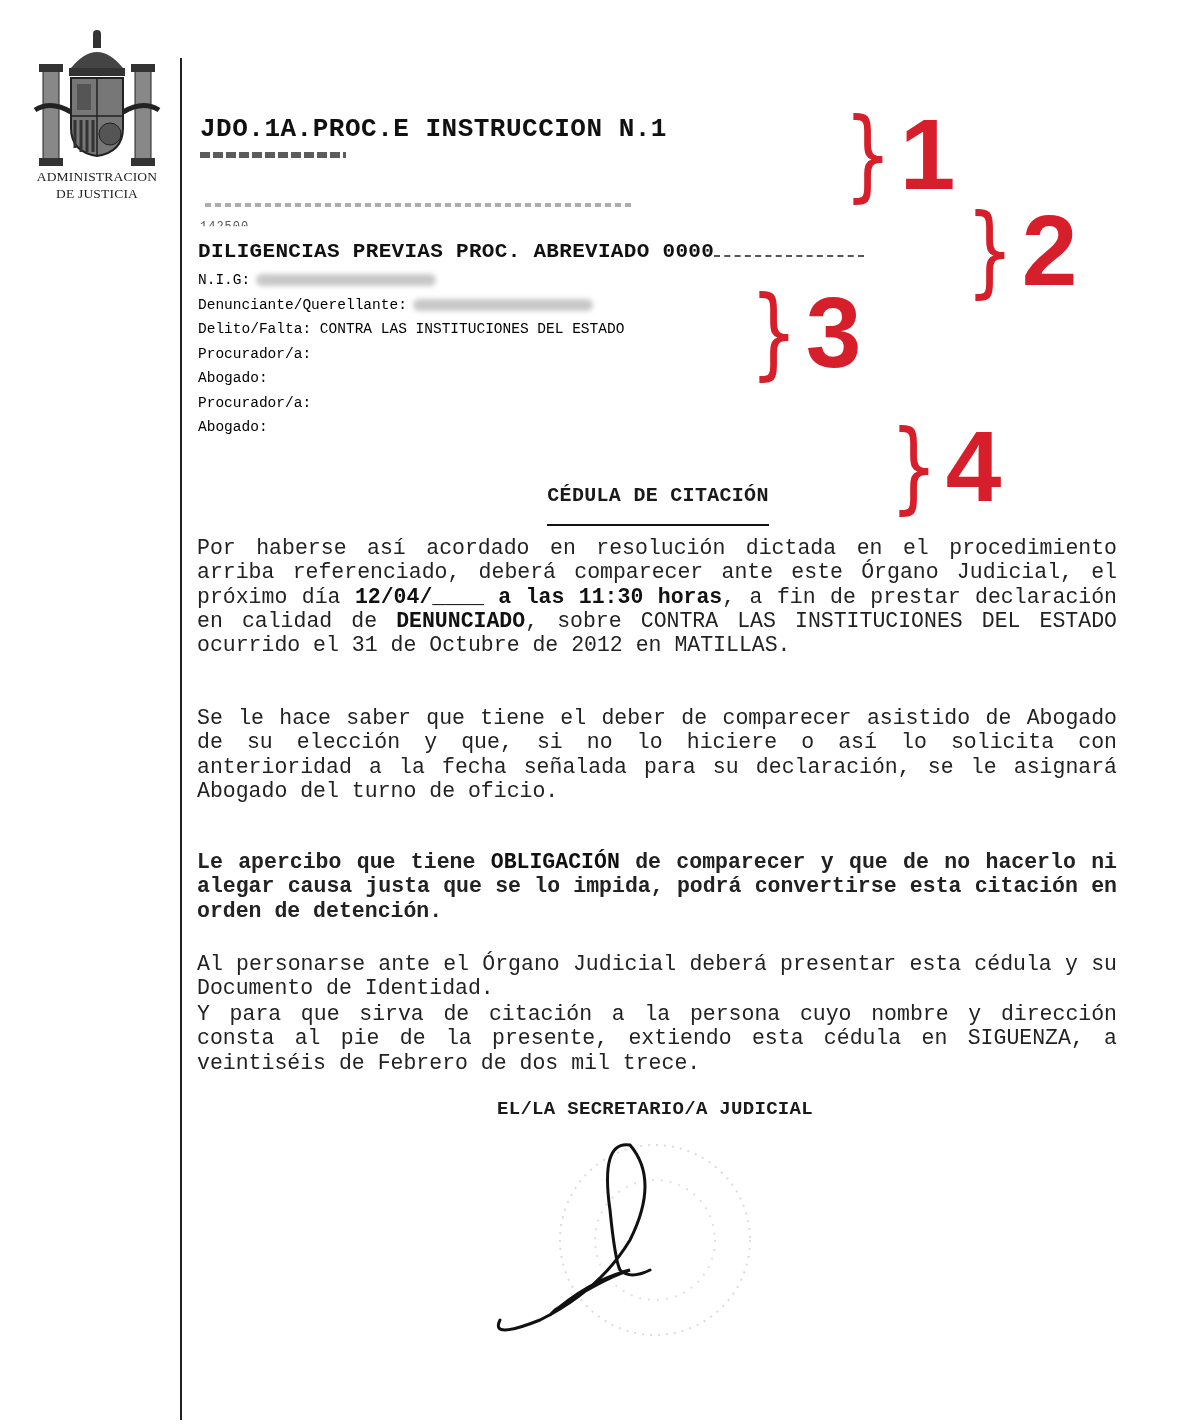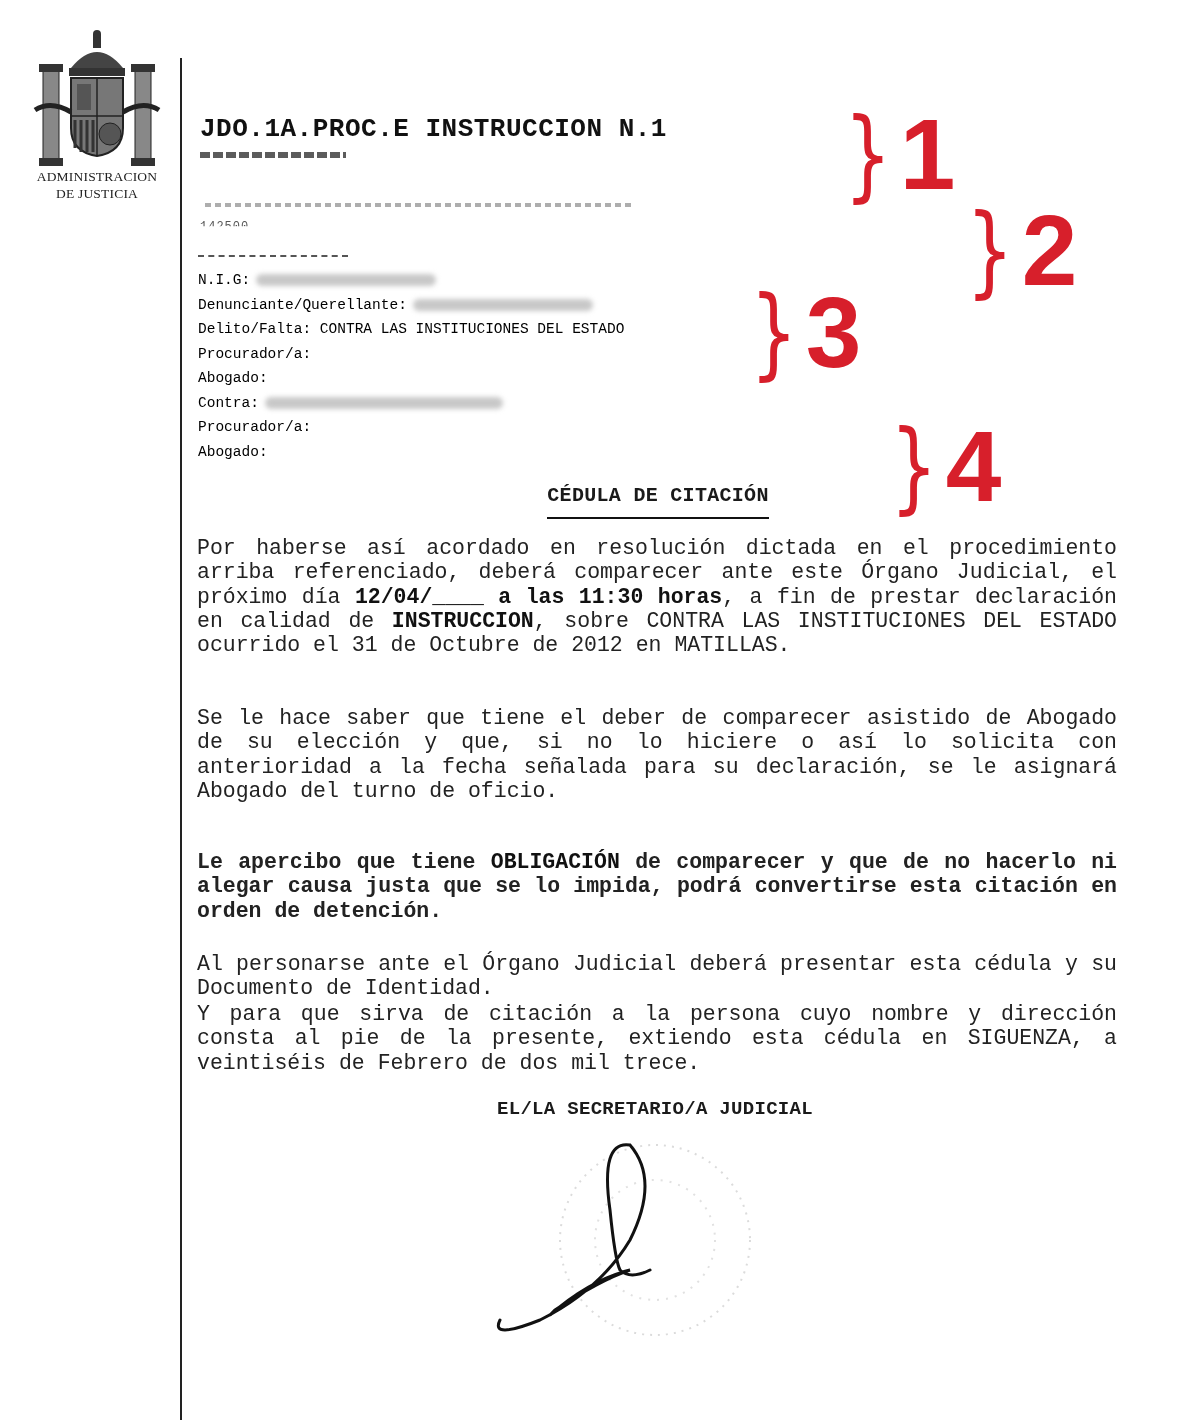--- a/index.html
+++ b/index.html
@@ -22,21 +22,21 @@
   .proc-title .redact { display:inline-block; width:150px; border-bottom:2px dashed #555; height:10px; }
 
   .fields { position:absolute; left:198px; top:268px; font-size:14.5px; color:#000000; }
   .field-row { height:24.5px; line-height:24.5px; white-space:nowrap; }
   .blur { display:inline-block; height:12px; background:#c8c8c8; border-radius:6px; filter:blur(2.5px); vertical-align:middle; margin-left:6px; }
 
   .annot { position:absolute; color:#d71f2b; font-family:"Liberation Sans","DejaVu Sans",sans-serif; font-weight:bold; line-height:1; }
   .annot .brace { font-weight:normal; font-family:"DejaVu Sans","Liberation Sans",sans-serif; display:inline-block; transform:scaleX(0.75); }
 
   .doc-title { position:absolute; left:0; width:1316px; top:484px; text-align:center; font-size:20px; font-weight:bold; letter-spacing:0.3px; }
-  .doc-title span { border-bottom:2px solid #111; padding-bottom:10px; }
+  .doc-title span { border-bottom:2px solid #111; padding-bottom:17px; }
 
   .para { position:absolute; left:197px; width:920px; font-size:21.5px; line-height:24.3px; text-align:justify; text-align-last:left; color:#222; }
   .para b { color:#111; }
 
   .signer { position:absolute; left:0; width:1310px; top:1098px; text-align:center; font-size:19px; font-weight:bold; letter-spacing:0.3px; }
   .signature { position:absolute; left:480px; top:1130px; }
 </style>
 </head>
 <body>
 
@@ -70,42 +70,39 @@
 </div>
 
 <div class="vline"></div>
 
 <div class="court-title mono">JDO.1A.PROC.E INSTRUCCION N.1</div>
 <div class="redacted-line dark" style="left:200px; top:152px; width:146px;"></div>
 <div class="redacted-line" style="left:205px; top:203px; width:430px;"></div>
 <div class="small-code mono" style="clip-path: inset(0 0 55% 0);">142500</div>
 
 <div class="proc-title mono">
-  <span class="redact"></span>
+  <span>DILIGENCIAS PREVIAS PROC. ABREVIADO 0000</span><span class="redact"></span>
 </div>
 
 <div class="fields mono">
   <div class="field-row">
     <span>N.I.G:</span><span class="blur" style="width:180px;"></span>
   </div>
   <div class="field-row">
     <span>Denunciante/Querellante:</span><span class="blur" style="width:180px;"></span>
   </div>
   <div class="field-row">
     <span>Delito/Falta:</span>
     <span>CONTRA LAS INSTITUCIONES DEL ESTADO</span>
   </div>
   <div class="field-row">
     <span>Procurador/a:</span>
   </div>
   <div class="field-row">
     <span>Abogado:</span>
-  </div>
-  <div class="field-row">
-    <span>Contra:</span><span class="blur" style="width:238px;"></span>
   </div>
   <div class="field-row">
     <span>Procurador/a:</span>
   </div>
   <div class="field-row">
     <span>Abogado:</span>
   </div>
 </div>
 
 <div class="annot" style="left:836px; top:104px; font-size:100px;">
@@ -119,21 +116,21 @@
 </div>
 <div class="annot" style="left:882px; top:416px; font-size:100px;">
   <span class="brace">}</span><span>4</span>
 </div>
 
 <div class="doc-title mono">
   <span>CÉDULA DE CITACIÓN</span>
 </div>
 
 <div class="para mono" style="top:536px;">
-  <span>Por haberse así acordado en resolución dictada en el procedimiento arriba referenciado, deberá comparecer ante este Órgano Judicial, el próximo día </span><b>12/04/____ a las 11:30 horas</b><span>, a fin de prestar declaración en calidad de </span><b>INSTRUCCION</b><span>, sobre CONTRA LAS INSTITUCIONES DEL ESTADO ocurrido el 31 de Octubre de 2012 en MATILLAS.</span>
+  <span>Por haberse así acordado en resolución dictada en el procedimiento arriba referenciado, deberá comparecer ante este Órgano Judicial, el próximo día </span><b>12/04/____ a las 11:30 horas</b><span>, a fin de prestar declaración en calidad de </span><b>DENUNCIADO</b><span>, sobre CONTRA LAS INSTITUCIONES DEL ESTADO ocurrido el 31 de Octubre de 2012 en MATILLAS.</span>
 </div>
 
 <div class="para mono" style="top:706px;">Se le hace saber que tiene el deber de comparecer asistido de Abogado de su elección y que, si no lo hiciere o así lo solicita con anterioridad a la fecha señalada para su declaración, se le asignará Abogado del turno de oficio.</div>
 
 <div class="para mono" style="top:850px;font-weight:bold;">
   <span>Le apercibo que tiene </span><b>OBLIGACIÓN</b><span> de comparecer y que de no hacerlo ni alegar causa justa que se lo impida, podrá convertirse esta citación en orden de detención.</span>
 </div>
 
 <div class="para mono" style="top:952px;">Al personarse ante el Órgano Judicial deberá presentar esta cédula y su Documento de Identidad.</div>
 

